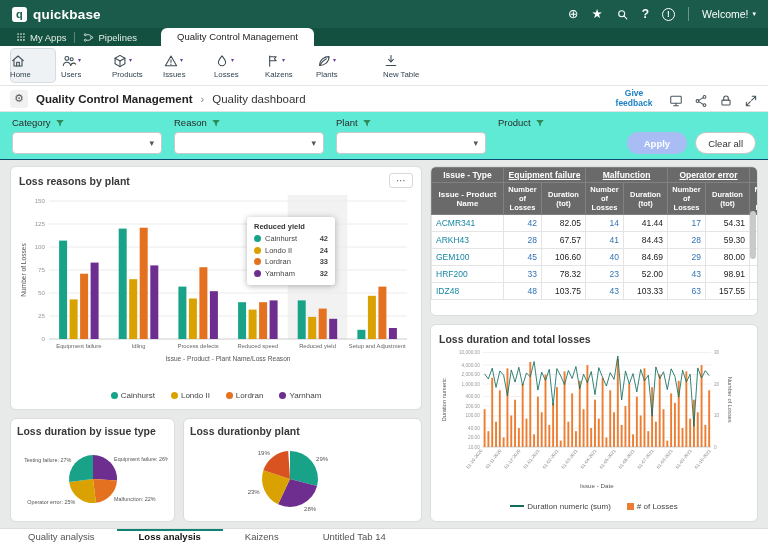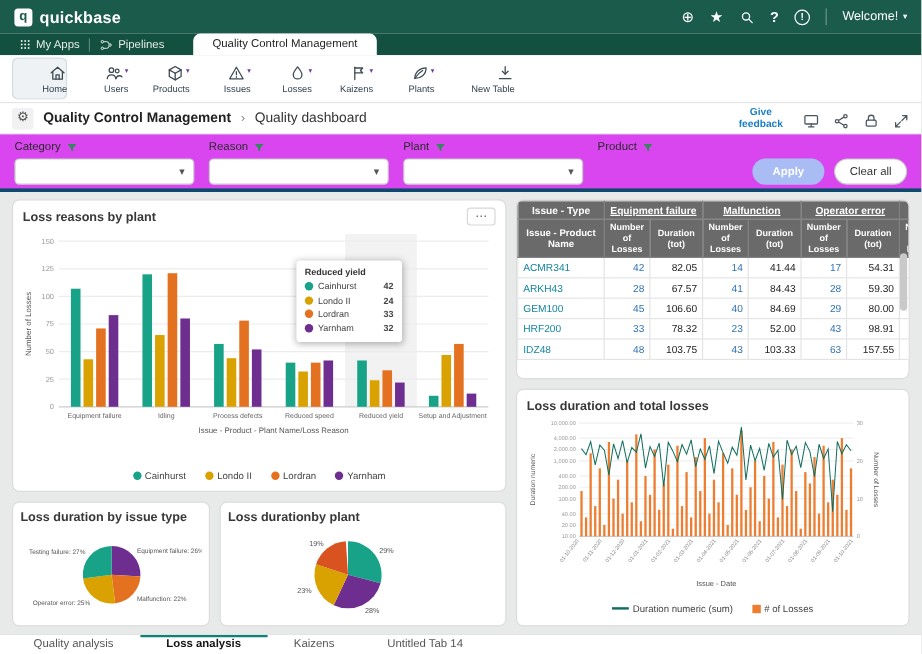--- a/index.html
+++ b/index.html
@@ -23,40 +23,40 @@
   
   .appbar{height:18px;background:#14503f;display:flex;align-items:flex-end;padding-left:8px;color:#e2ece7;font-size:9.5px}
   .ab-item{display:flex;align-items:center;gap:4px;height:18px;padding:0 8px;cursor:pointer}
   .ab-grid{width:10px;height:10px;fill:#e2ece7}
   .ab-pipe{width:11px;height:11px;stroke:#e2ece7;fill:none;stroke-width:1.8}
   .ab-div{width:1px;height:11px;background:rgba(255,255,255,.3);margin-bottom:3px}
   .ab-tab{background:#fff;color:#1e1e1e;height:18px;line-height:18px;padding:0 16px;border-radius:6px 6px 0 0;margin-left:16px;font-size:9.5px}
 
   
   .toolbar{height:40px;background:#fff;display:flex;align-items:center;padding:0 10px;gap:5px;border-bottom:1px solid #e5e5e5}
-  .tool{display:flex;flex-direction:column;align-items:flex-end;justify-content:center;min-width:46px;height:35px;border-radius:5px;cursor:pointer}
+  .tool{display:flex;flex-direction:column;align-items:flex-start;justify-content:center;min-width:46px;height:35px;border-radius:5px;cursor:pointer}
   .tool.active{background:#eef2f5;box-shadow:inset 0 0 0 1px #d3dce2}
   .tool.newtable{margin-left:16px}
   .icrow{display:flex;align-items:flex-start}
   .tic{width:16px;height:16px;fill:none;stroke:#3d4a52;stroke-width:1.6;stroke-linecap:round;stroke-linejoin:round}
   .tcaret{font-size:6px;color:#6b3fa0;margin-left:1px;margin-top:3px}
   .tlabel{font-size:7.8px;color:#33434e;margin-top:1px;white-space:nowrap}
 
   
   .breadcrumb{height:26px;background:#fff;display:flex;align-items:center;padding:0 10px;gap:8px;border-bottom:1px solid #e3e3e3}
   .gear-btn{width:18px;height:18px;background:#f1f1f1;border-radius:3px;text-align:center;line-height:17px;font-size:11px;color:#555;cursor:pointer}
   .bc-app{font-size:11.5px;font-weight:bold;color:#222;cursor:pointer}
   .bc-sep{color:#888;font-size:11px}
   .bc-page{font-size:11.5px;color:#333}
   .bc-right{margin-left:auto;display:flex;align-items:flex-end;gap:11px}
   .feedback{width:48px;font-size:8.5px;line-height:1.15;text-align:center;color:#1b7fc4;font-weight:bold;cursor:pointer}
   .bcic{width:14px;height:14px;stroke:#4a555e;fill:none;stroke-width:1.8;stroke-linecap:round;cursor:pointer}
 
   
-  .filters{height:48px;background:#d946ef;padding:5px 12px 6px;border-bottom:3px solid #0c4a6e}
+  .filters{height:48px;background:#5eead4;padding:5px 12px 6px;border-bottom:1px solid #0c4a6e}
   .filter-labels{display:flex;margin-bottom:4px;height:11px}
   .fgroup{width:162px;display:flex;align-items:center;gap:4px;font-size:9.5px;color:#2b2b2b}
   .funnel{width:10px;height:10px;cursor:pointer}
   .filter-controls{display:flex;align-items:center}
   #selects-mount{display:flex}
   .fselect{width:150px;height:22px;background:#fff;border:1px solid #c9c9c9;border-radius:4px;display:flex;align-items:center;justify-content:flex-end;padding:0 7px;font-size:9px;color:#555;margin-right:12px;cursor:pointer}
   .fbtns{margin-left:auto;display:flex;gap:8px}
   .btn-apply{background:#a9bdf4;color:#fff;border:none;border-radius:12px;height:22px;padding:0 17px;font-size:9.5px;font-weight:bold;font-family:inherit;cursor:pointer}
   .btn-clear{background:#fff;color:#333;border:1px solid #c6c6c6;border-radius:12px;height:22px;padding:0 12px;font-size:9.5px;font-family:inherit;cursor:pointer}
 

